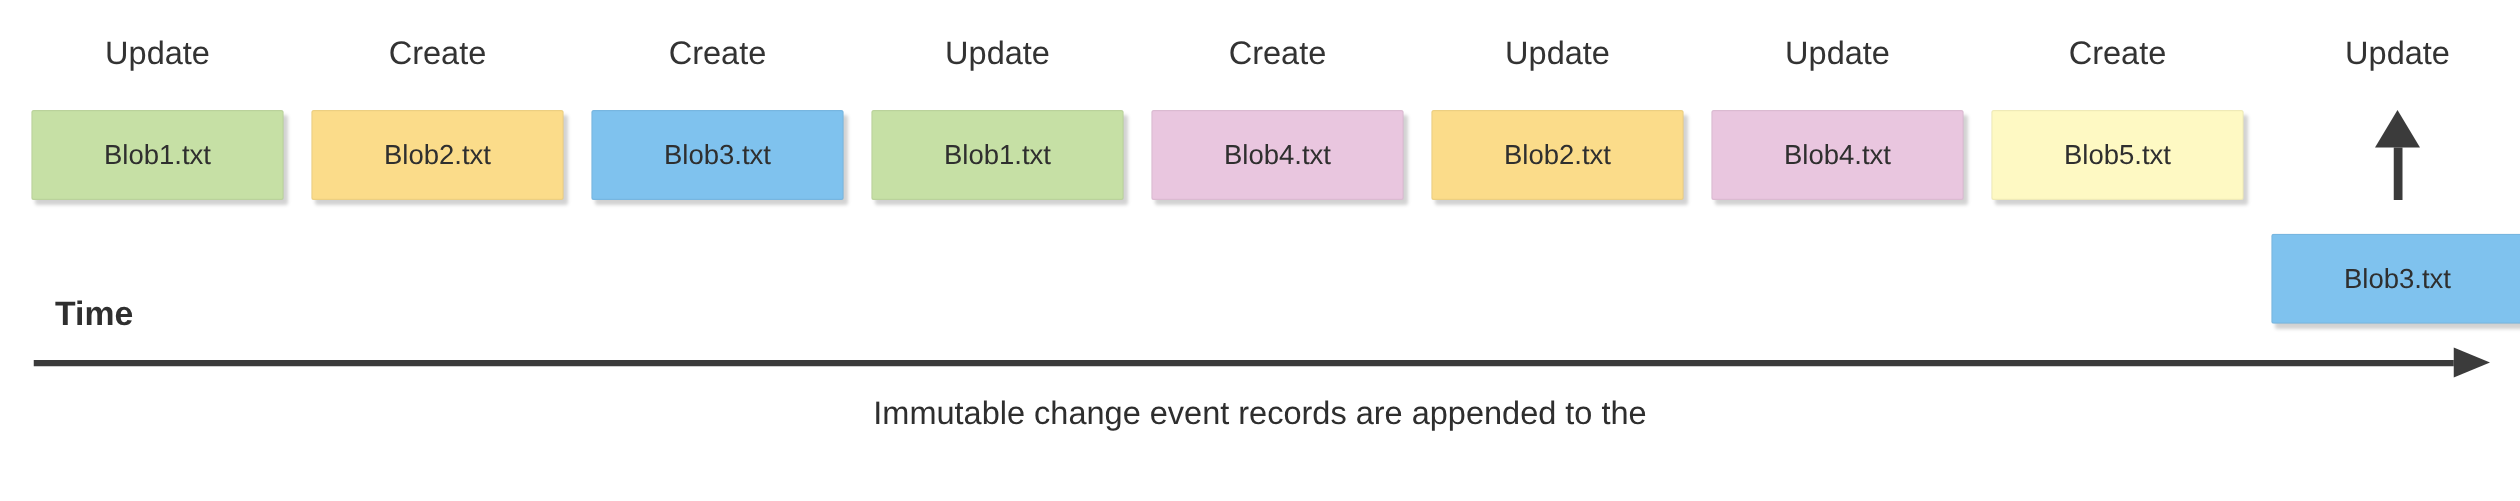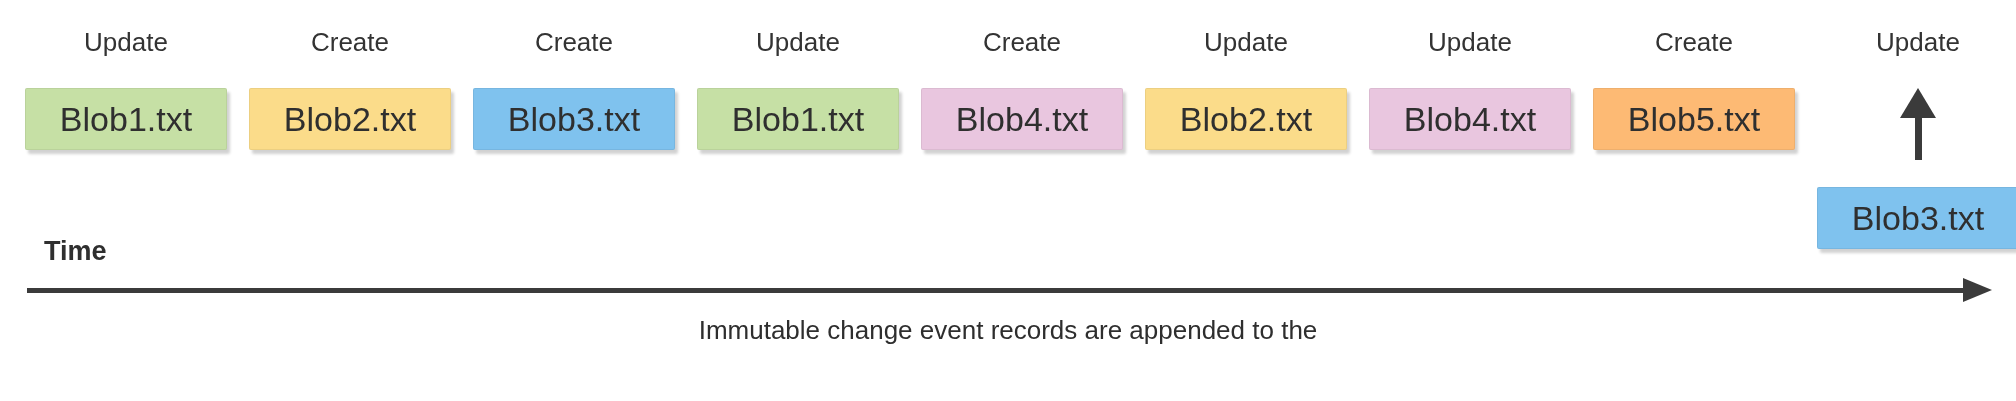--- a/index.html
+++ b/index.html
@@ -31,28 +31,28 @@
   .op-label {
     margin-top: 26px;
     height: 62px;
     font-size: 26px;
     line-height: 32px;
     color: #333333;
     text-align: center;
   }
   .blob-box {
     width: 202px;
-    height: 62px;
+    height: 72px;
     box-sizing: border-box;
     border: 1px solid rgba(0,0,0,0.06);
     border-radius: 2px;
     display: flex;
     align-items: center;
     justify-content: center;
-    font-size: 34px;
+    font-size: 22px;
     color: #2f2f2f;
     box-shadow: 3px 4px 3px rgba(0,0,0,0.18);
   }
   .up-arrow {
     display: none;
     flex-direction: column;
     align-items: center;
     height: 72px;
   }
   .column.offset .up-arrow { display: flex; }
@@ -147,21 +147,21 @@
 
   <div class="column">
     <div class="op-label">Update</div>
 
     <div class="blob-box" style="background: rgb(233, 198, 223);">Blob4.txt</div>
   </div>
 
   <div class="column">
     <div class="op-label">Create</div>
 
-    <div class="blob-box" style="background: #fdba74;">Blob5.txt</div>
+    <div class="blob-box" style="background: #fef9c3;">Blob5.txt</div>
   </div>
 
   <div class="column offset">
     <div class="op-label">Update</div>
     <div class="up-arrow">
       <div class="head"></div>
       <div class="shaft"></div>
     </div>
     <div class="blob-box" style="background: rgb(127, 194, 238);">Blob3.txt</div>
   </div>

